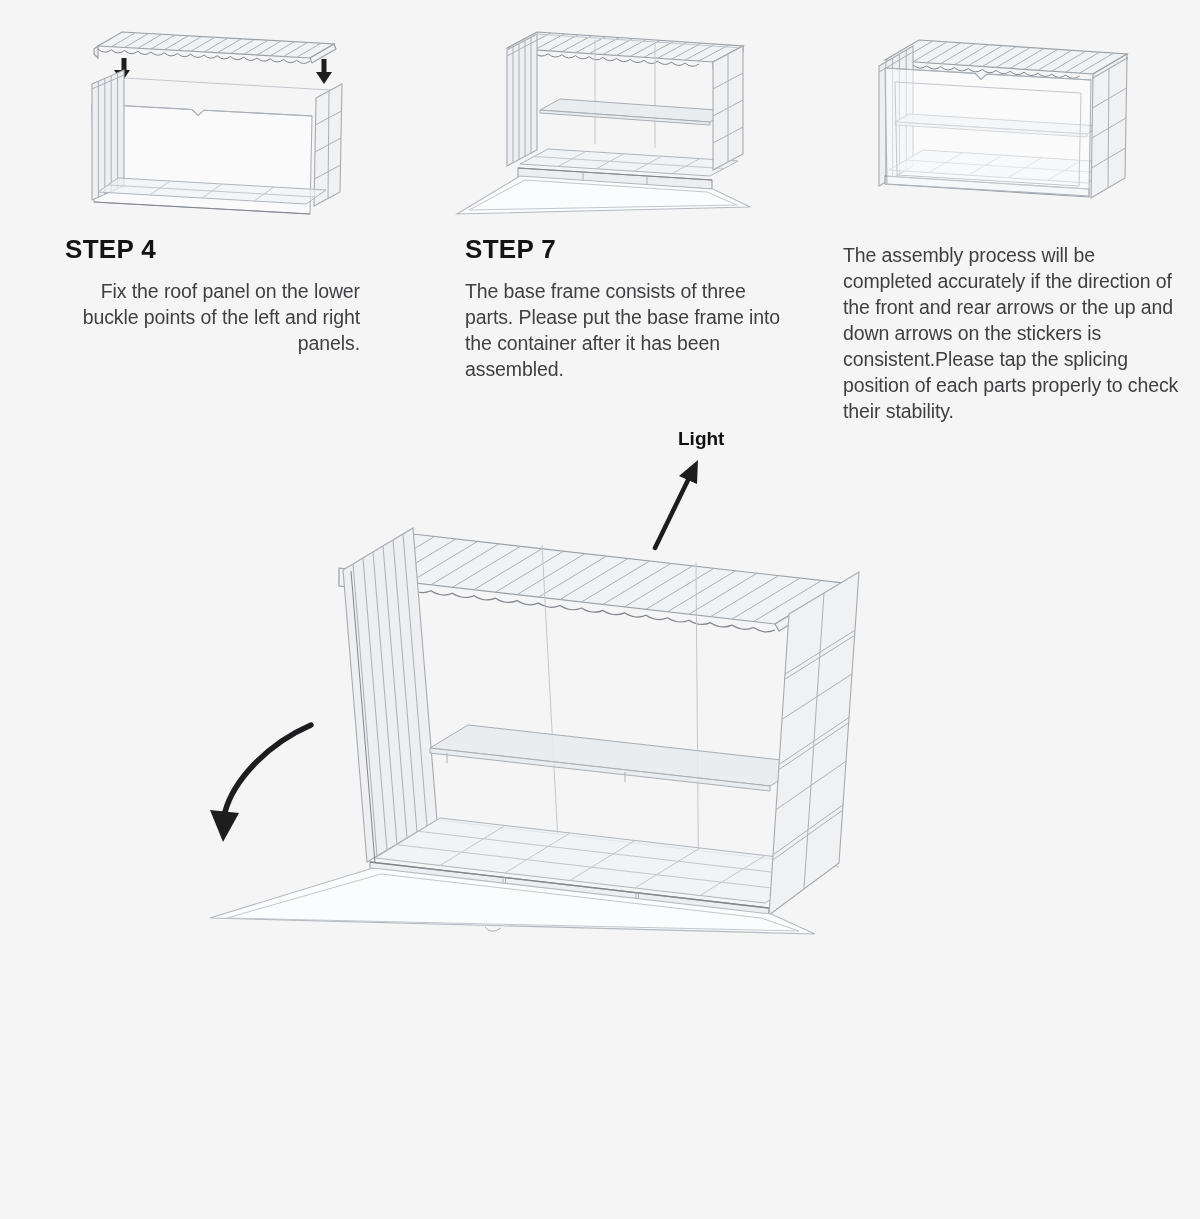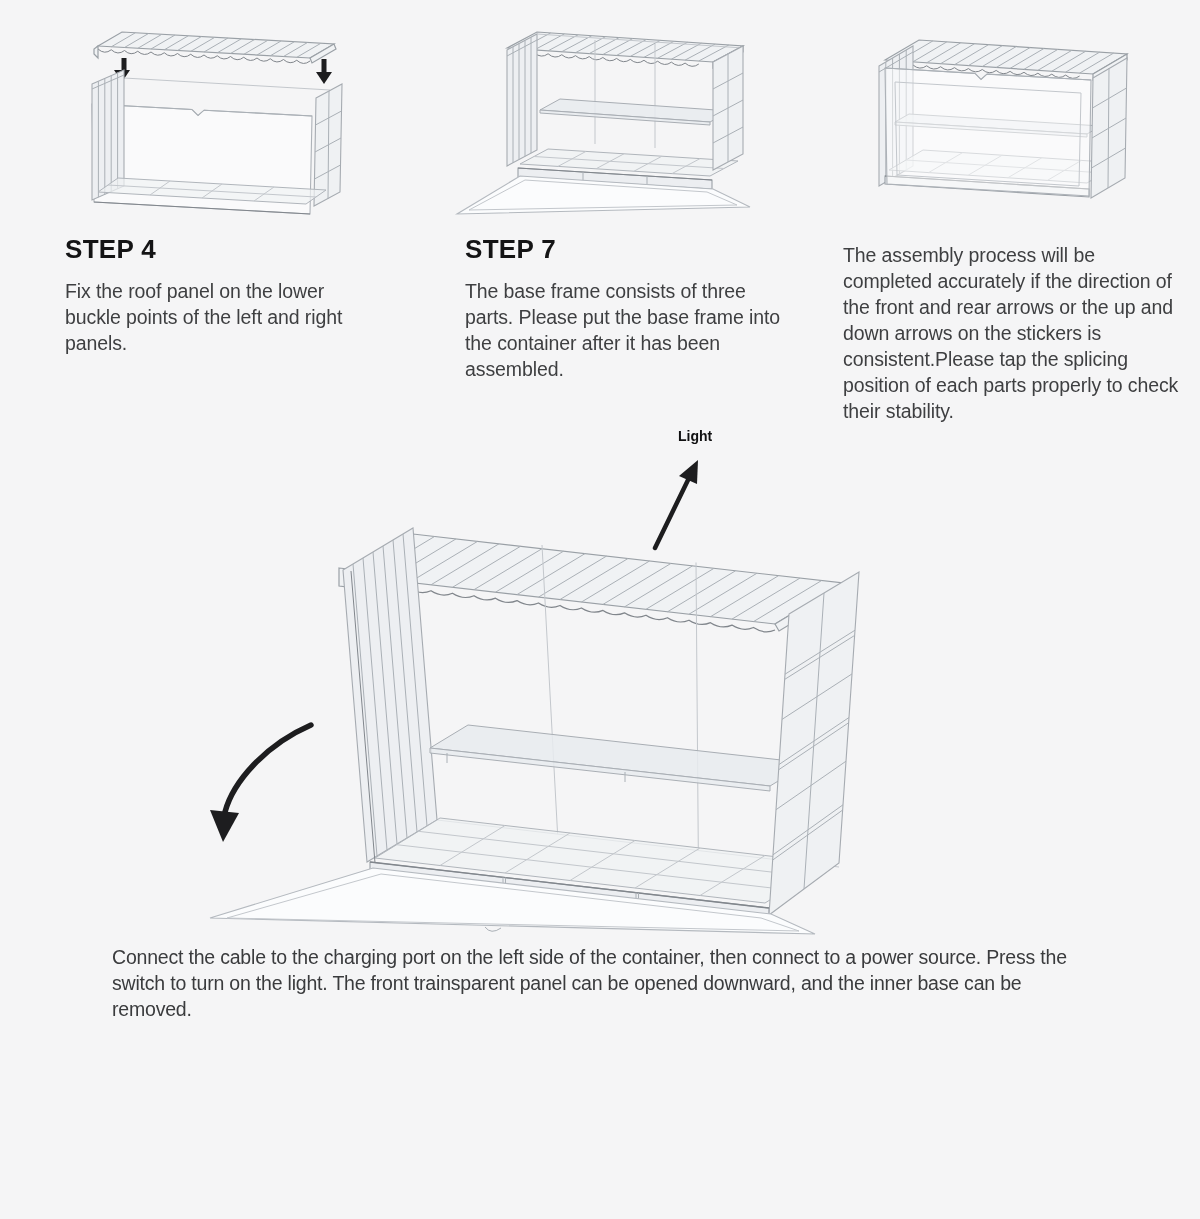--- a/index.html
+++ b/index.html
@@ -14,21 +14,21 @@
   .step-title{
     position:absolute;margin:0;
     font-size:26px;font-weight:700;color:#141415;letter-spacing:.3px;
   }
   .step-desc{
     position:absolute;margin:0;
     font-size:19.5px;line-height:26px;color:#3e3f41;letter-spacing:-.1px;
   }
   .callout-label{
     position:absolute;margin:0;
-    font-size:14px;font-weight:700;color:#101011;
+    font-size:19px;font-weight:700;color:#101011;
   }
   .footer-text{position:absolute;left:112px;top:944px;width:990px;}
   .footer-text p{
     margin:0;font-size:19.5px;line-height:26px;color:#3a3b3d;letter-spacing:-.2px;
   }
   
   .ln{stroke:#aab0b6;fill:none;stroke-width:1;}
   .ln2{stroke:#c3c7cc;fill:none;stroke-width:1;}
   .lnd{stroke:#81868c;fill:none;stroke-width:1.4;}
   .roofF{fill:#f0f2f4;stroke:#9aa0a6;stroke-width:1.2;}
@@ -144,21 +144,21 @@
       <path class="ln" d="M30,48 L120,53.4 l6,6 l6,-5.3 L236,60"></path>
       <path class="ln2" d="M40,62 L226,73 L224,166 L42,155 Z"></path>
     </g>
     <g>
       <polygon class="doorF" points="238,58 272,38 270,158 236,178"></polygon>
       <path class="ln" d="M237.5,88L271.5,68M237,118L271,98M236.5,148L270.5,128M254,48L253,168"></path>
     </g>
   </svg>
 
   <h2 class="step-title" style="left:65px;top:234px;">STEP 4</h2>
-  <p class="step-desc" style="left:65px;top:278px;width:295px;">Fix the roof panel on the lower buckle points of the left and right panels.</p>
+  <p class="step-desc" style="left:65px;top:278px;width:295px;text-align:right;">Fix the roof panel on the lower buckle points of the left and right panels.</p>
 
   <h2 class="step-title" style="left:465px;top:234px;">STEP 7</h2>
   <p class="step-desc" style="left:465px;top:278px;width:322px;">The base frame consists of three parts. Please put the base frame into the container after it has been assembled.</p>
 
   <p class="step-desc" style="left:843px;top:242px;width:342px;">The assembly process will be completed accurately if the direction of the front and rear arrows or the up and down arrows on the stickers is consistent.Please tap the splicing position of each parts properly to check their stability.</p>
 
   <p class="callout-label" style="left:678px;top:428px;">Light</p>
   <svg class="ill" style="left:610px;top:440px;z-index:2;" width="130" height="130" viewBox="0 0 130 130">
     <path class="shaft" style="stroke-width:4.5" d="M45,108 L78,40"></path>
     <polygon class="blk" points="88,20 87,44 69,36"></polygon>
@@ -201,16 +201,15 @@
       <path class="ln2" d="M186,364 L566,408 L604,421 L32,408 Z"></path>
       <path class="ln" d="M290,417 q6,8 16,1"></path>
     </g>
     <g>
       <path class="shaft" style="stroke-width:5.5" d="M116,215 C70,235 38,272 30,302"></path>
       <polygon class="blk" points="15,300 44,303 28,332"></polygon>
     </g>
   </svg>
 
   <div class="footer-text">
-    <p>Connect the cable to the charging port on the left side of the container, then connect to a power source. Press the switch to turn on the light. The front trainsparent panel can be opened downward, and the inner base can be removed.</p>
   </div>
 
 </div>
 
 </body></html>

